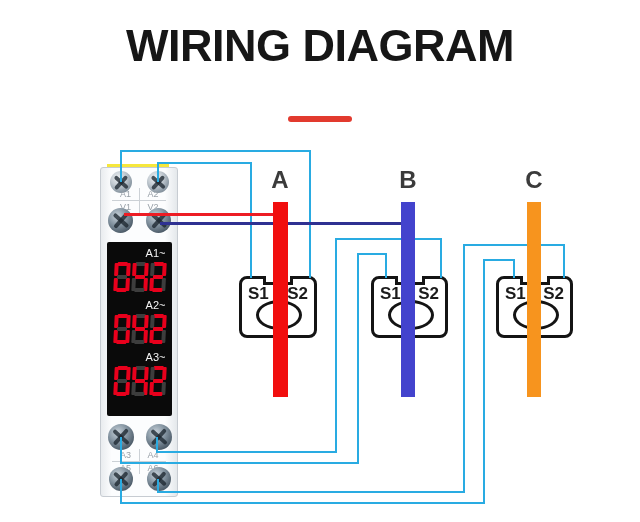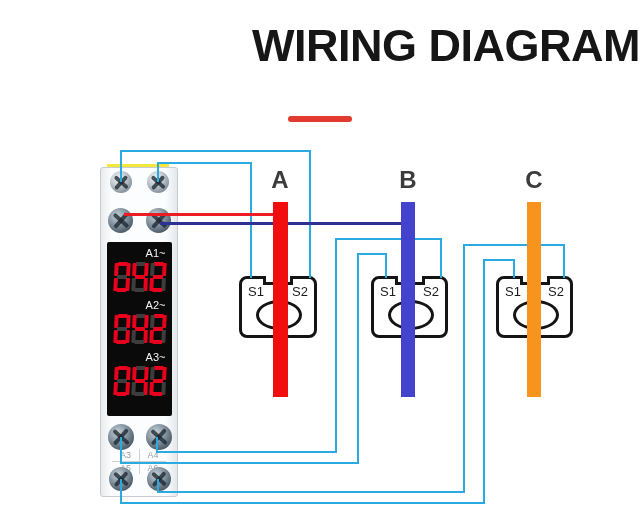--- a/index.html
+++ b/index.html
@@ -1,19 +1,19 @@
 <!DOCTYPE html>
 <html style="--accent: #e23a2e; --signal-wire: #29abe2; --voltage-wire-a: #ed1c24; --voltage-wire-b: #2e3192; --digit-on: #e8001c; --digit-off: #3d3d3d; --din-strip: #f6e73c;"><head>
 <meta charset="utf-8">
 <style>
   html,body{margin:0;padding:0;background:#fff;}
   .canvas{position:relative;width:640px;height:522px;background:#fff;overflow:hidden;
           font-family:"Liberation Sans",sans-serif;}
   
-  .title{position:absolute;left:0;top:20px;width:640px;text-align:right;
+  .title{position:absolute;left:0;top:20px;width:640px;text-align:center;
          font-size:45px;font-weight:800;letter-spacing:-.5px;color:#161616;}
   .dash{position:absolute;left:288px;top:116px;width:64px;height:6px;border-radius:3px;
         background:var(--accent);}
   
   .meter{position:absolute;left:100px;top:167px;width:78px;height:330px;border-radius:3px;
          border:1px solid #c7ccd2;box-sizing:border-box;
          background:linear-gradient(90deg,#e9ecef 0%,#fcfdfe 14%,#fcfdfe 84%,#e4e8eb 100%);z-index:3;}
   .strip{position:absolute;z-index:2;background:var(--din-strip);}
   .screw{position:absolute;border-radius:50%;z-index:4;}
   .screw.light{background:radial-gradient(circle at 38% 32%,#eef1f4 0%,#c3cbd2 38%,#8f9ca7 68%,#6a7884 100%);}
@@ -43,21 +43,21 @@
   .seg-c{right:0;bottom:1px;width:4px;height:13px}
   .seg-d{left:3px;bottom:0;width:10px;height:4px}
   .seg-e{left:0;bottom:1px;width:4px;height:13px}
   .seg-f{left:0;top:1px;width:4px;height:13px}
   .seg-g{left:3px;top:13px;width:10px;height:4px}
   
   .ct{position:absolute;top:276px;height:62px;background:#fff;border:3px solid #141414;
       border-radius:8px;box-sizing:border-box;z-index:4;}
   .ct-notch{position:absolute;left:21px;top:-3px;width:30px;height:9px;background:#fff;
             border:3px solid #141414;border-top:none;box-sizing:border-box;}
-  .ct-term{position:absolute;top:5px;font-size:13px;font-weight:400;color:#1b1b1b;text-align:center;}
+  .ct-term{position:absolute;top:5px;font-size:17px;font-weight:700;color:#1b1b1b;text-align:center;}
   .ct-term.l{left:6px}.ct-term.r{right:6px}
   .ct-hole{position:absolute;left:14px;top:21px;width:46px;height:30px;border:3px solid #141414;
            border-radius:50%;box-sizing:border-box;}
   
   .bar{position:absolute;top:202px;height:195px;z-index:6;}
   .phase-label{position:absolute;top:166px;width:40px;text-align:center;
                font-size:24px;font-weight:600;color:#3b3b3b;}
   
   .ws{position:absolute;z-index:5;}
   .wire-signal{background:var(--signal-wire);}
@@ -72,20 +72,26 @@
   <div class="title">WIRING DIAGRAM</div>
   <div class="dash"></div>
 
   <div class="strip" style="left:107px;top:164px;width:62px;height:7px;"></div>
   <div class="strip" style="left:120px;top:488px;width:56px;height:8px;"></div>
 
   <div class="meter"></div>
 
   <div class="screw light" style="left:110px;top:171px;width:22px;height:22px;"></div>
   <div class="screw light" style="left:147px;top:171px;width:22px;height:22px;"></div>
+  <div class="tgrid" style="left:112px;top:188px;">
+    <div class="tcell">A1</div>
+    <div class="tcell">A2</div>
+    <div class="tcell">V1</div>
+    <div class="tcell">V2</div>
+  </div>
   <div class="screw dark" style="left:108px;top:208px;width:25px;height:25px;"></div>
   <div class="screw dark" style="left:146px;top:208px;width:25px;height:25px;"></div>
 
   <div class="display">
     <div class="dunit">
       <div class="dlabel">A1~</div>
       <div class="drow">
           <div class="digit">
             <div class="seg seg-a on"></div>
             <div class="seg seg-b on"></div>

